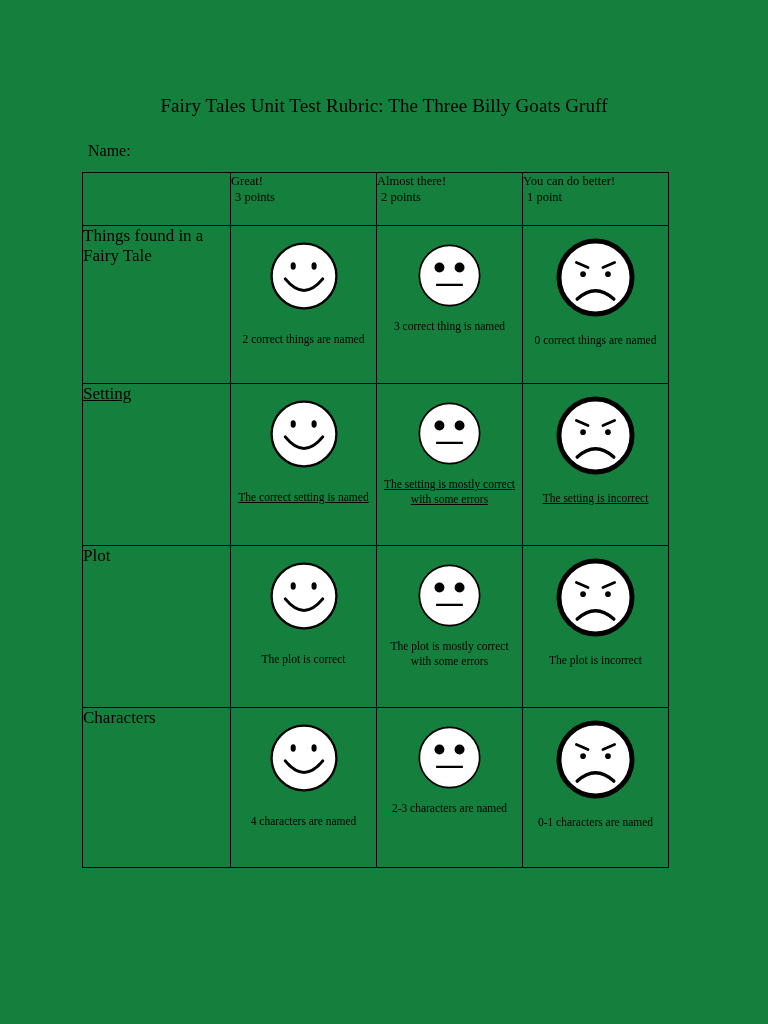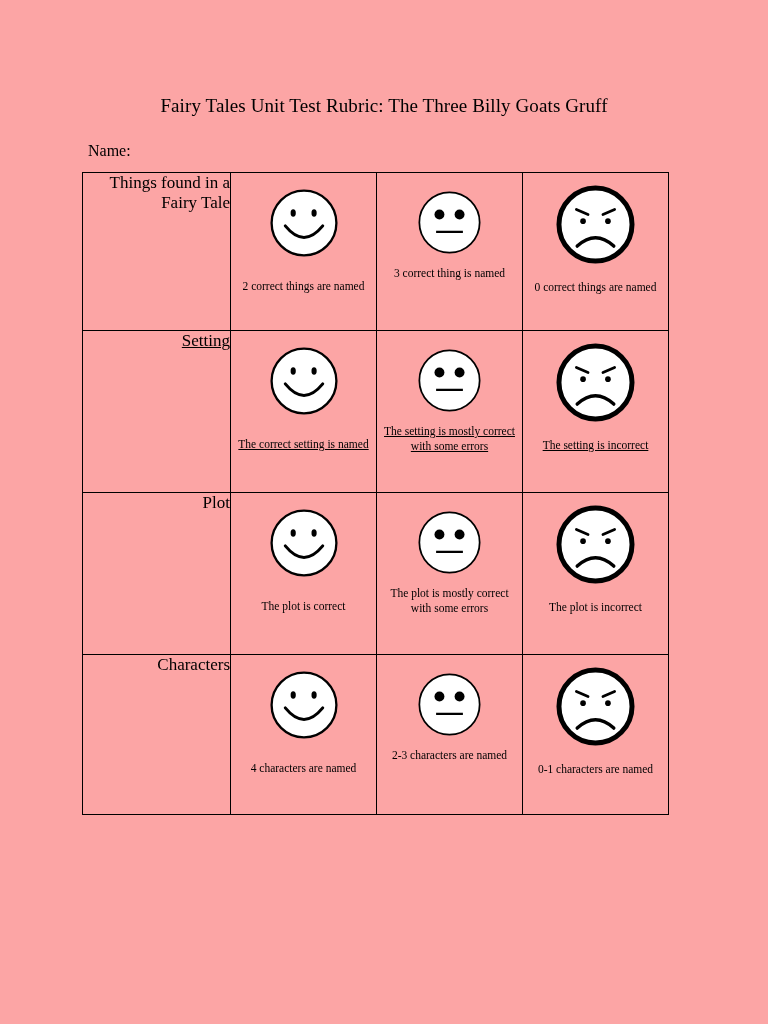--- a/index.html
+++ b/index.html
@@ -4,21 +4,21 @@
 <style>
   html, body {
     margin: 0;
     padding: 0;
     background: #ffffff;
   }
   .page {
     position: relative;
     width: 768px;
     height: 1024px;
-    background: #fca5a5;
+    background: #15803d;
     font-family: "Liberation Serif", "DejaVu Serif", serif;
     color: #000000;
     overflow: hidden;
     box-sizing: border-box;
   }
 
   .doc-title {
     position: absolute;
     left: 0;
     top: 95px;
@@ -60,21 +60,21 @@
     text-align: left;
     font-weight: normal;
     font-size: 12.5px;
     line-height: 1.28;
   }
   .hdr-cell .lab { display: block; }
   .hdr-cell .pts { display: block; padding-left: 4px; }
   .hdr-blank { height: 53px; }
 
   .crit-cell {
-    text-align: right;
+    text-align: left;
     padding-top: 8px;
     font-size: 17px;
     line-height: 1.18;
   }
 
   .lvl-cell {
     position: relative;
     text-align: center;
     padding: 0;
   }
@@ -135,20 +135,35 @@
   <div class="name-line">Name:</div>
 
   <table class="rubric-table">
     <colgroup>
       <col class="c-crit">
       <col class="c-lvl">
       <col class="c-lvl">
       <col class="c-lvl">
     </colgroup>
     <tbody id="table-body">
+        <tr class="r0">
+          <th class="hdr-blank"></th>
+          <th class="hdr-cell">
+            <span class="lab">Great!</span>
+            <span class="pts">3 points</span>
+          </th>
+          <th class="hdr-cell">
+            <span class="lab">Almost there!</span>
+            <span class="pts">2 points</span>
+          </th>
+          <th class="hdr-cell">
+            <span class="lab">You can do better!</span>
+            <span class="pts">1 point</span>
+          </th>
+        </tr>
         <tr class="r1">
           <td class="crit-cell">Things found in a Fairy Tale</td>
           <td class="lvl-cell">
             <div class="cell-inner">
               <div class="face-wrap happy">
                 <svg width="72" height="72" viewBox="0 0 100 100">
                   <circle cx="50" cy="50" r="45" fill="#fff" stroke="#000" stroke-width="3.2"></circle>
                   <ellipse cx="35" cy="36" rx="3.6" ry="5.2" fill="#000"></ellipse>
                   <ellipse cx="64" cy="36" rx="3.6" ry="5.2" fill="#000"></ellipse>
                   <path d="M24 54 Q50 86 76 54" fill="none" stroke="#000" stroke-width="4.2" stroke-linecap="round"></path>

